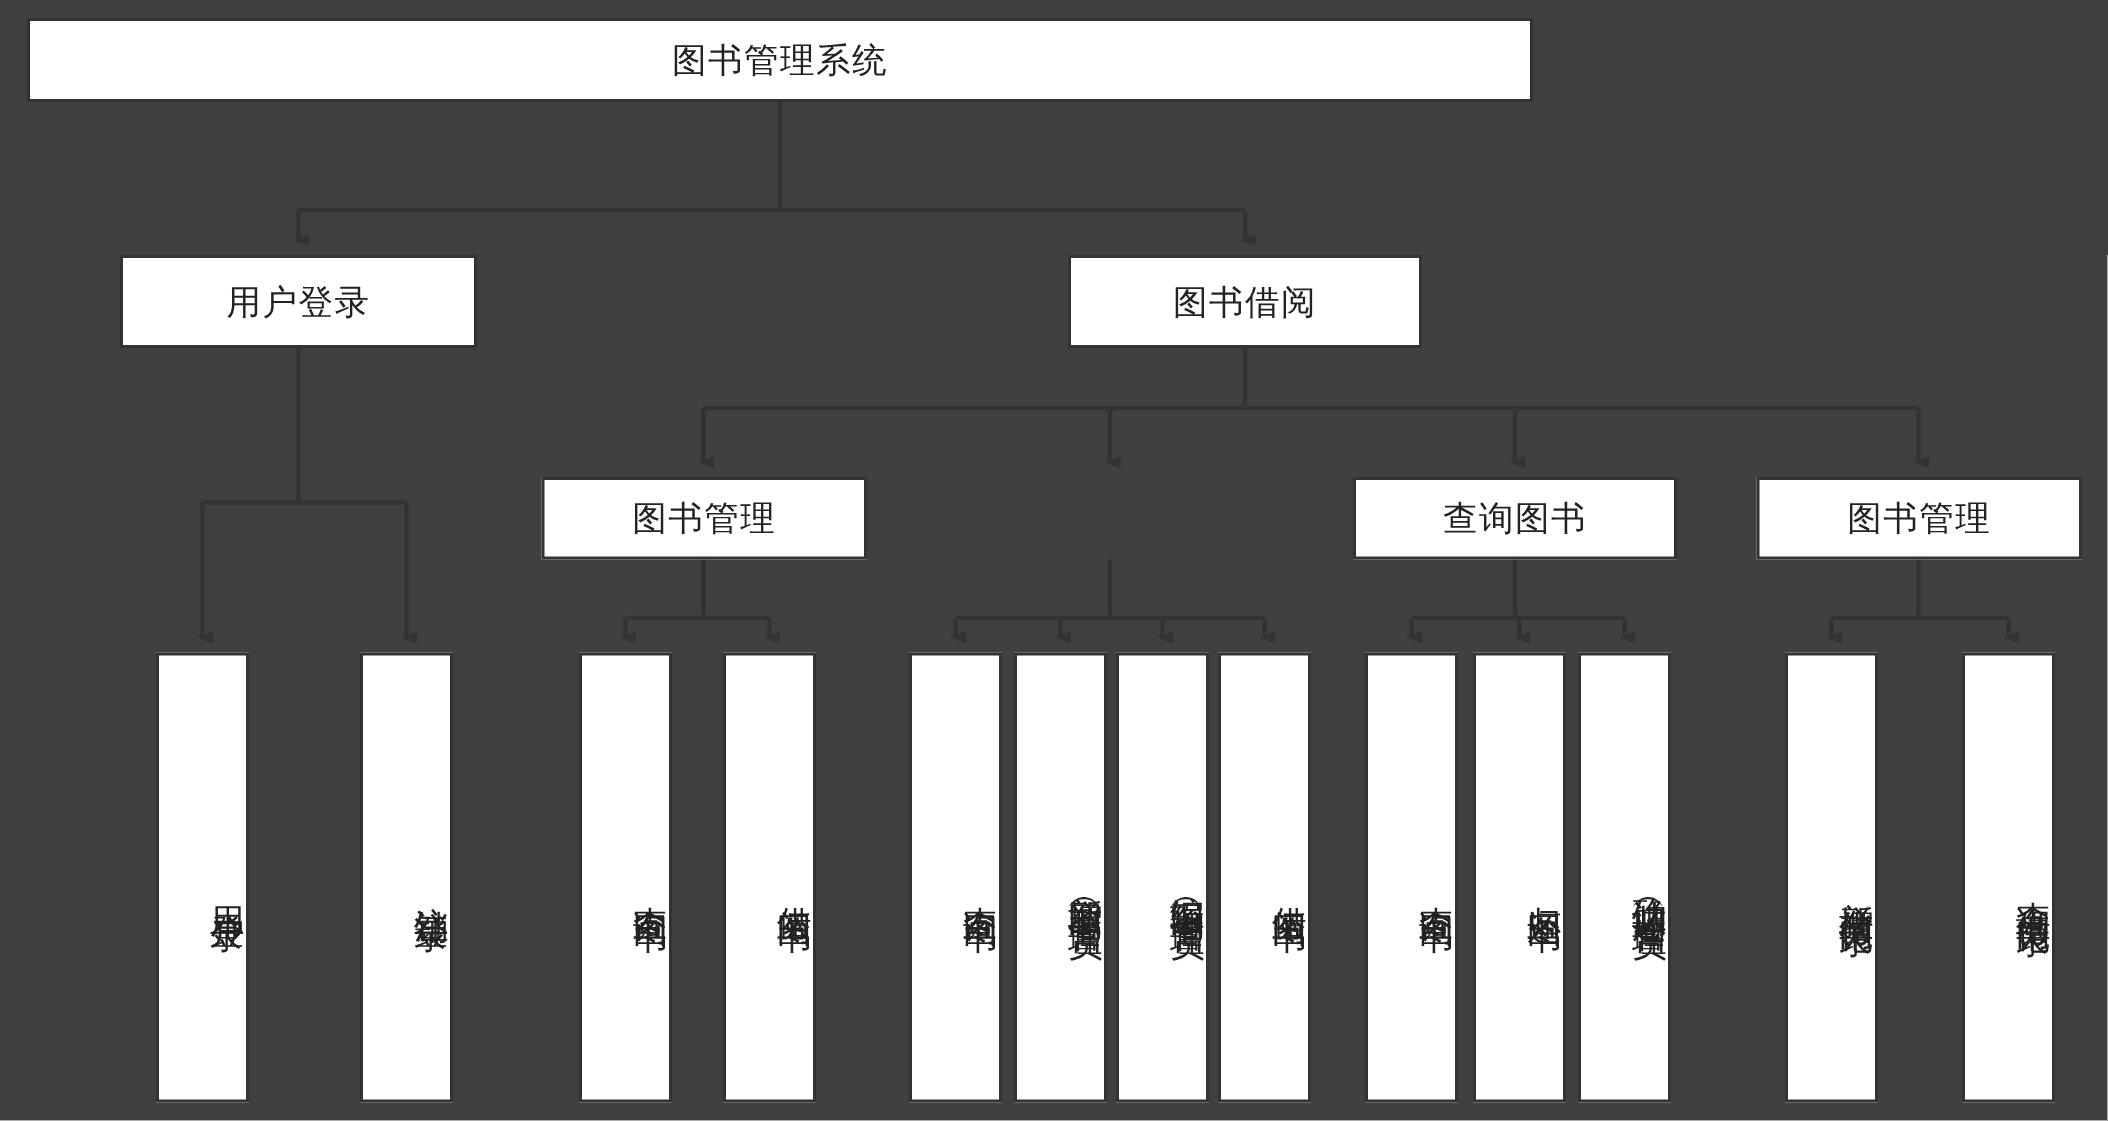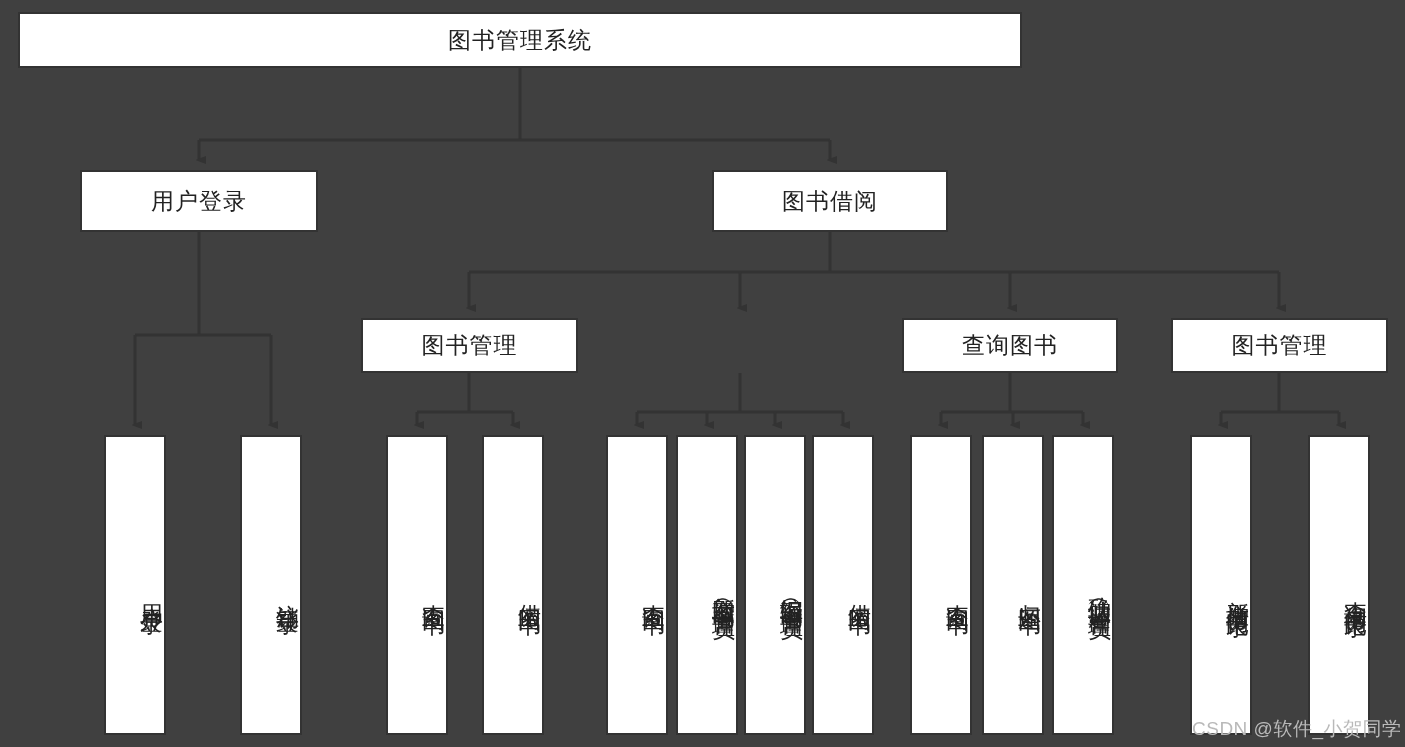--- a/index.html
+++ b/index.html
@@ -175,15 +175,14 @@
     <span class="vlabel">确认归还（管理员）</span>
   </div>
 
   <div class="node vert" style="left:1190px; top:435px; width:62px; height:300px;">
     <span class="vlabel">新增借阅记录</span>
   </div>
   <div class="node vert" style="left:1308px; top:435px; width:62px; height:300px;">
     <span class="vlabel">查询借阅记录</span>
   </div>
 
-  <div class="watermark" style="left:1192px; top:716px;">CSDN @软件_小贺同学</div>
 
 </div>
 
 </body></html>

